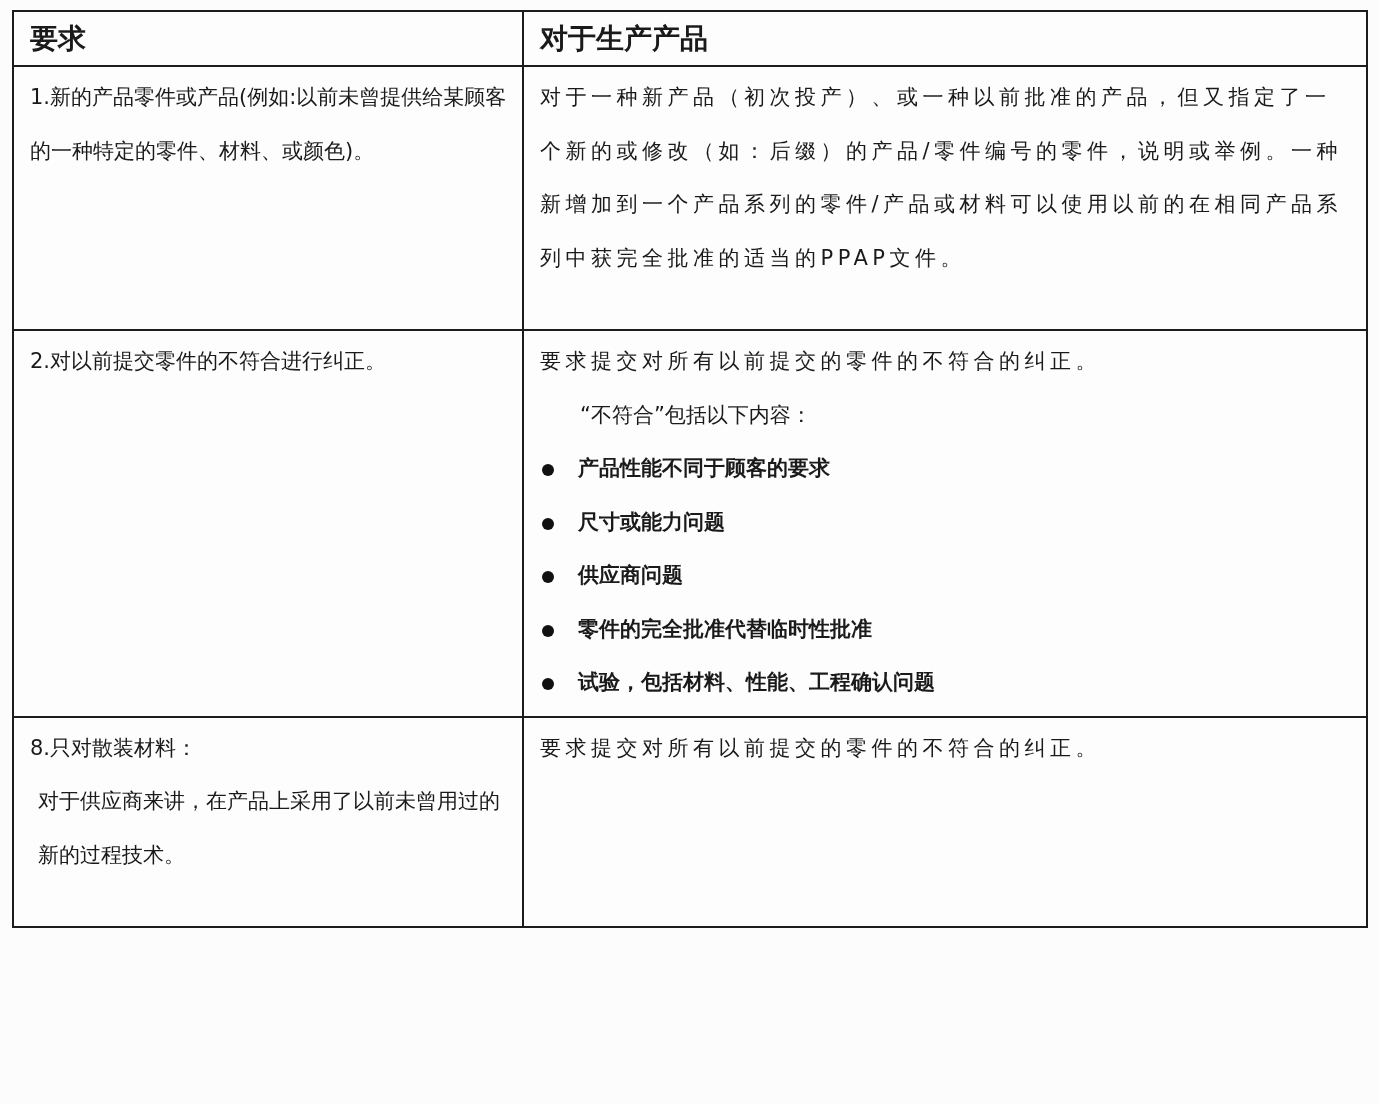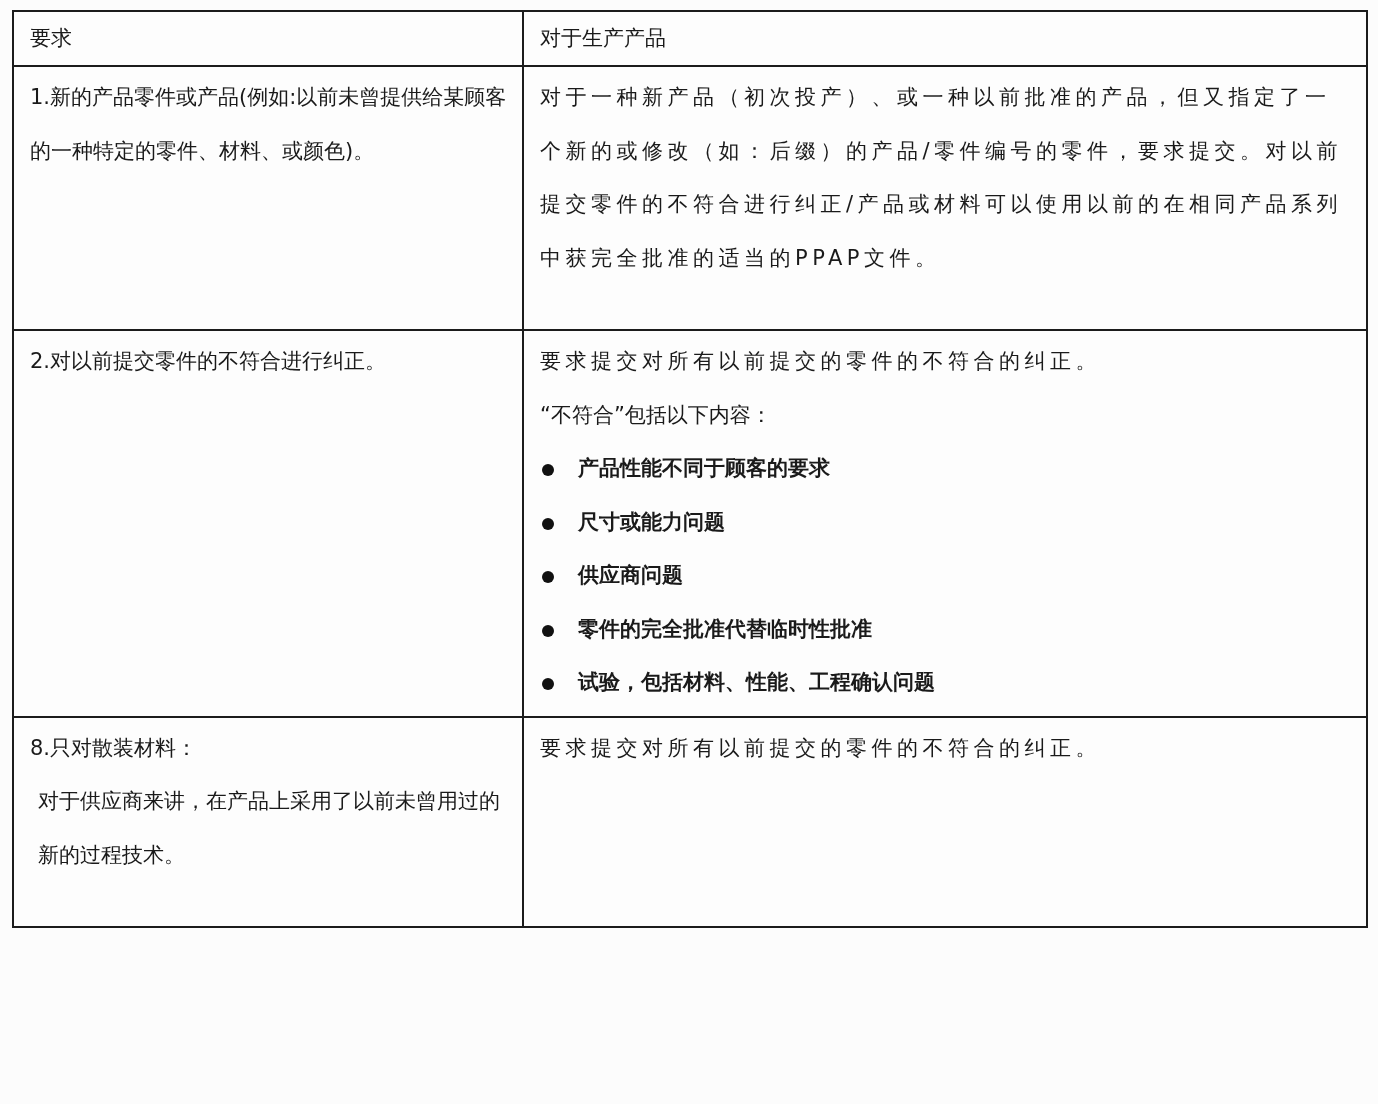--- a/index.html
+++ b/index.html
@@ -3,53 +3,53 @@
 <meta charset="utf-8">
 <style>
   html, body { margin: 0; padding: 0; background: #fcfcfc; }
   body { width: 1378px; height: 1104px; position: relative; overflow: hidden;
          font-family: "DejaVu Sans", "Liberation Sans", sans-serif; color: #1a1a1a; }
   table.doc { position: absolute; left: 12px; top: 10px; width: 1354px;
               border-collapse: collapse; table-layout: fixed; }
   table.doc td, table.doc th { border: 2.5px solid #1c1c1c; vertical-align: top;
               padding: 0 14px 0 16px; text-align: left; background: #fdfdfd; }
   col.c1 { width: 510px; } col.c2 { width: 844px; }
-  th { font-weight: normal; font-size: 21px; height: 53px; line-height: 53px; margin-top: 24px; }
+  th { font-weight: bold; font-size: 28px; height: 53px; line-height: 53px; margin-top: 24px; }
   th.c2h { padding-left: 14px; }
   .cell-text { font-size: 21px; line-height: 53.5px; padding-top: 4px; padding-bottom: 6px; }
   .right .cell-text { letter-spacing: 4.5px; }
   .bul { list-style: none; margin: 0; padding: 0; font-weight: bold; }
   .bul li { position: relative; padding-left: 38px; letter-spacing: 0; }
   .bul li::before { content: ""; position: absolute; left: 2px; top: 22px; width: 12px; height: 12px;
                     border-radius: 50%; background: #111; }
   .row1 td { height: 262px; }
   .row2 td { height: 369px; }
   .row3 td { height: 158px; }
   .row4 td { height: 208px; }
-  .right .l2 { letter-spacing: 0; }
+  .right .l2 { letter-spacing: 0; margin-left: 40px; }
 </style>
 </head>
 <body>
 
 <table class="doc">
   <colgroup>
       <col class="c1">
       <col class="c2">
     </colgroup>
   <tbody>
       <tr>
     <th>要求</th>
     <th class="c2h">对于生产产品</th>
   </tr>
   <tr class="row1">
     <td>
           <div class="cell-text">1.新的产品零件或产品(例如:以前未曾提供给某顾客的一种特定的零件、材料、或颜色)。</div>
         </td>
     <td class="right">
-          <div class="cell-text">对于一种新产品（初次投产）、或一种以前批准的产品，但又指定了一个新的或修改（如：后缀）的产品/零件编号的零件，要求提交。对以前提交零件的不符合进行纠正/产品或材料可以使用以前的在相同产品系列中获完全批准的适当的PPAP文件。</div>
+          <div class="cell-text">对于一种新产品（初次投产）、或一种以前批准的产品，但又指定了一个新的或修改（如：后缀）的产品/零件编号的零件，说明或举例。一种新增加到一个产品系列的零件/产品或材料可以使用以前的在相同产品系列中获完全批准的适当的PPAP文件。</div>
         </td>
   </tr>
   <tr class="row2">
     <td>
           <div class="cell-text">2.对以前提交零件的不符合进行纠正。</div>
         </td>
     <td class="right">
       <div class="cell-text">
         <div>要求提交对所有以前提交的零件的不符合的纠正。</div>
         <div class="l2">“不符合”包括以下内容：</div>

